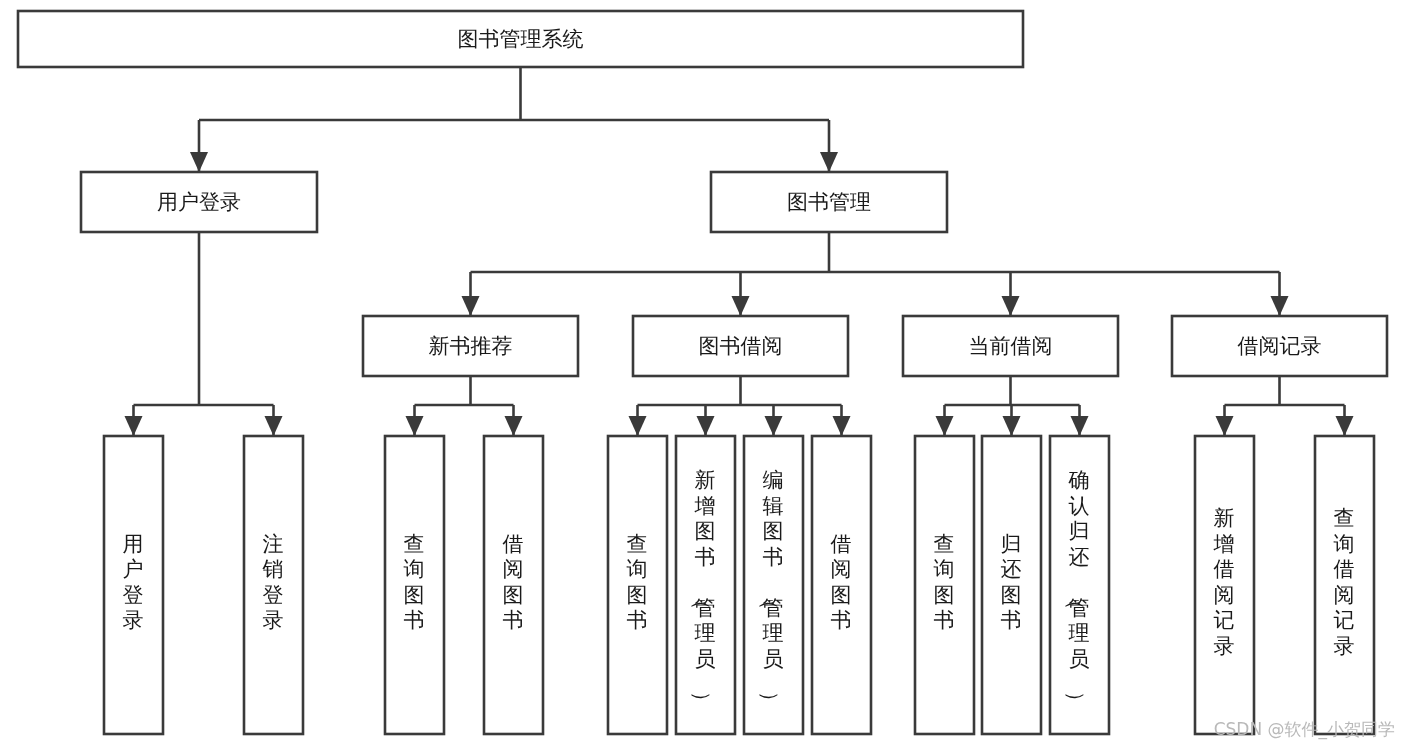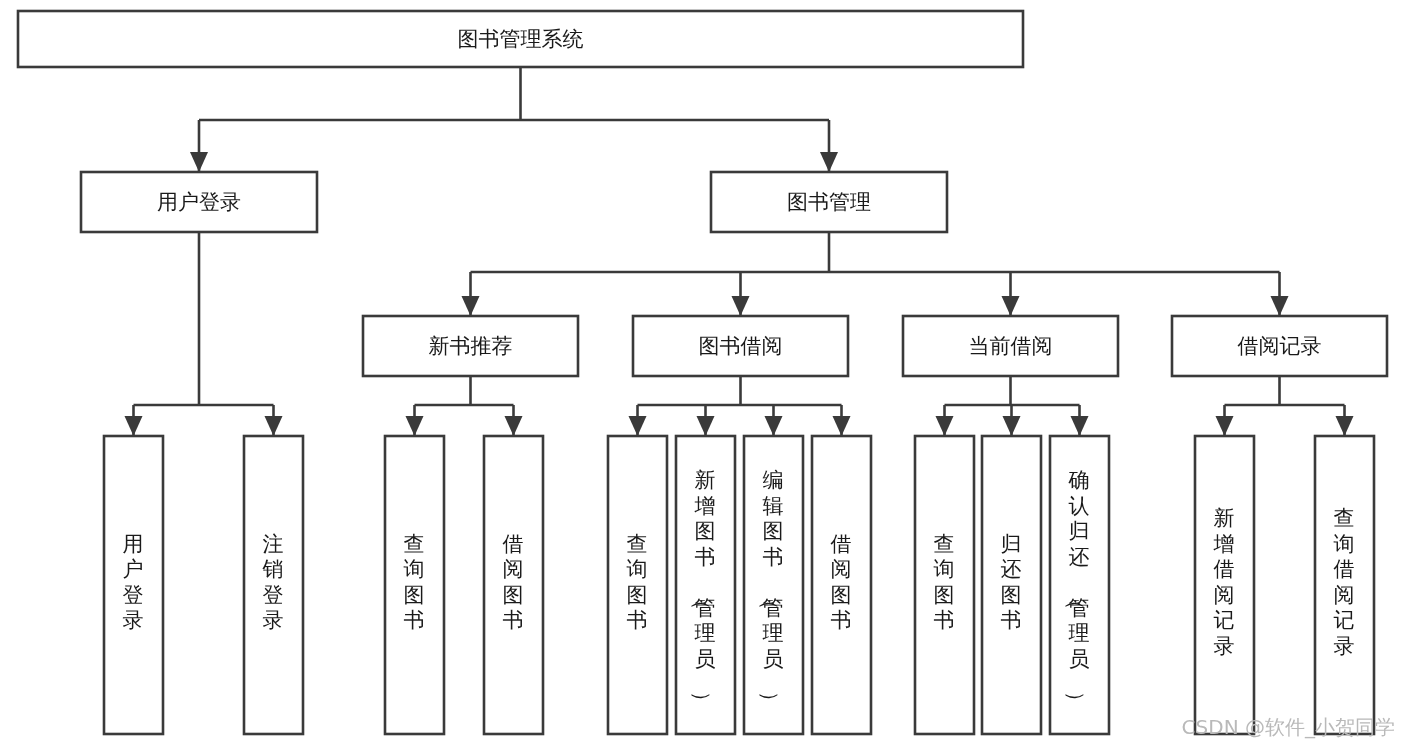--- a/index.html
+++ b/index.html
@@ -52,21 +52,21 @@
   }
   .arrow-head {
     fill: #3a3a3a;
     stroke: none;
   }
   .watermark {
     position: absolute;
     right: 10px;
     bottom: 6px;
     font-family: "DejaVu Sans", "Liberation Sans", sans-serif;
-    font-size: 20px;
+    font-size: 17px;
     color: #b9b9b9;
     white-space: nowrap;
     user-select: none;
   }
 </style>
 </head>
 <body>
 
 <div id="diagram-root">
   <svg id="tree-svg" viewBox="0 0 1405 747" xmlns="http://www.w3.org/2000/svg">

